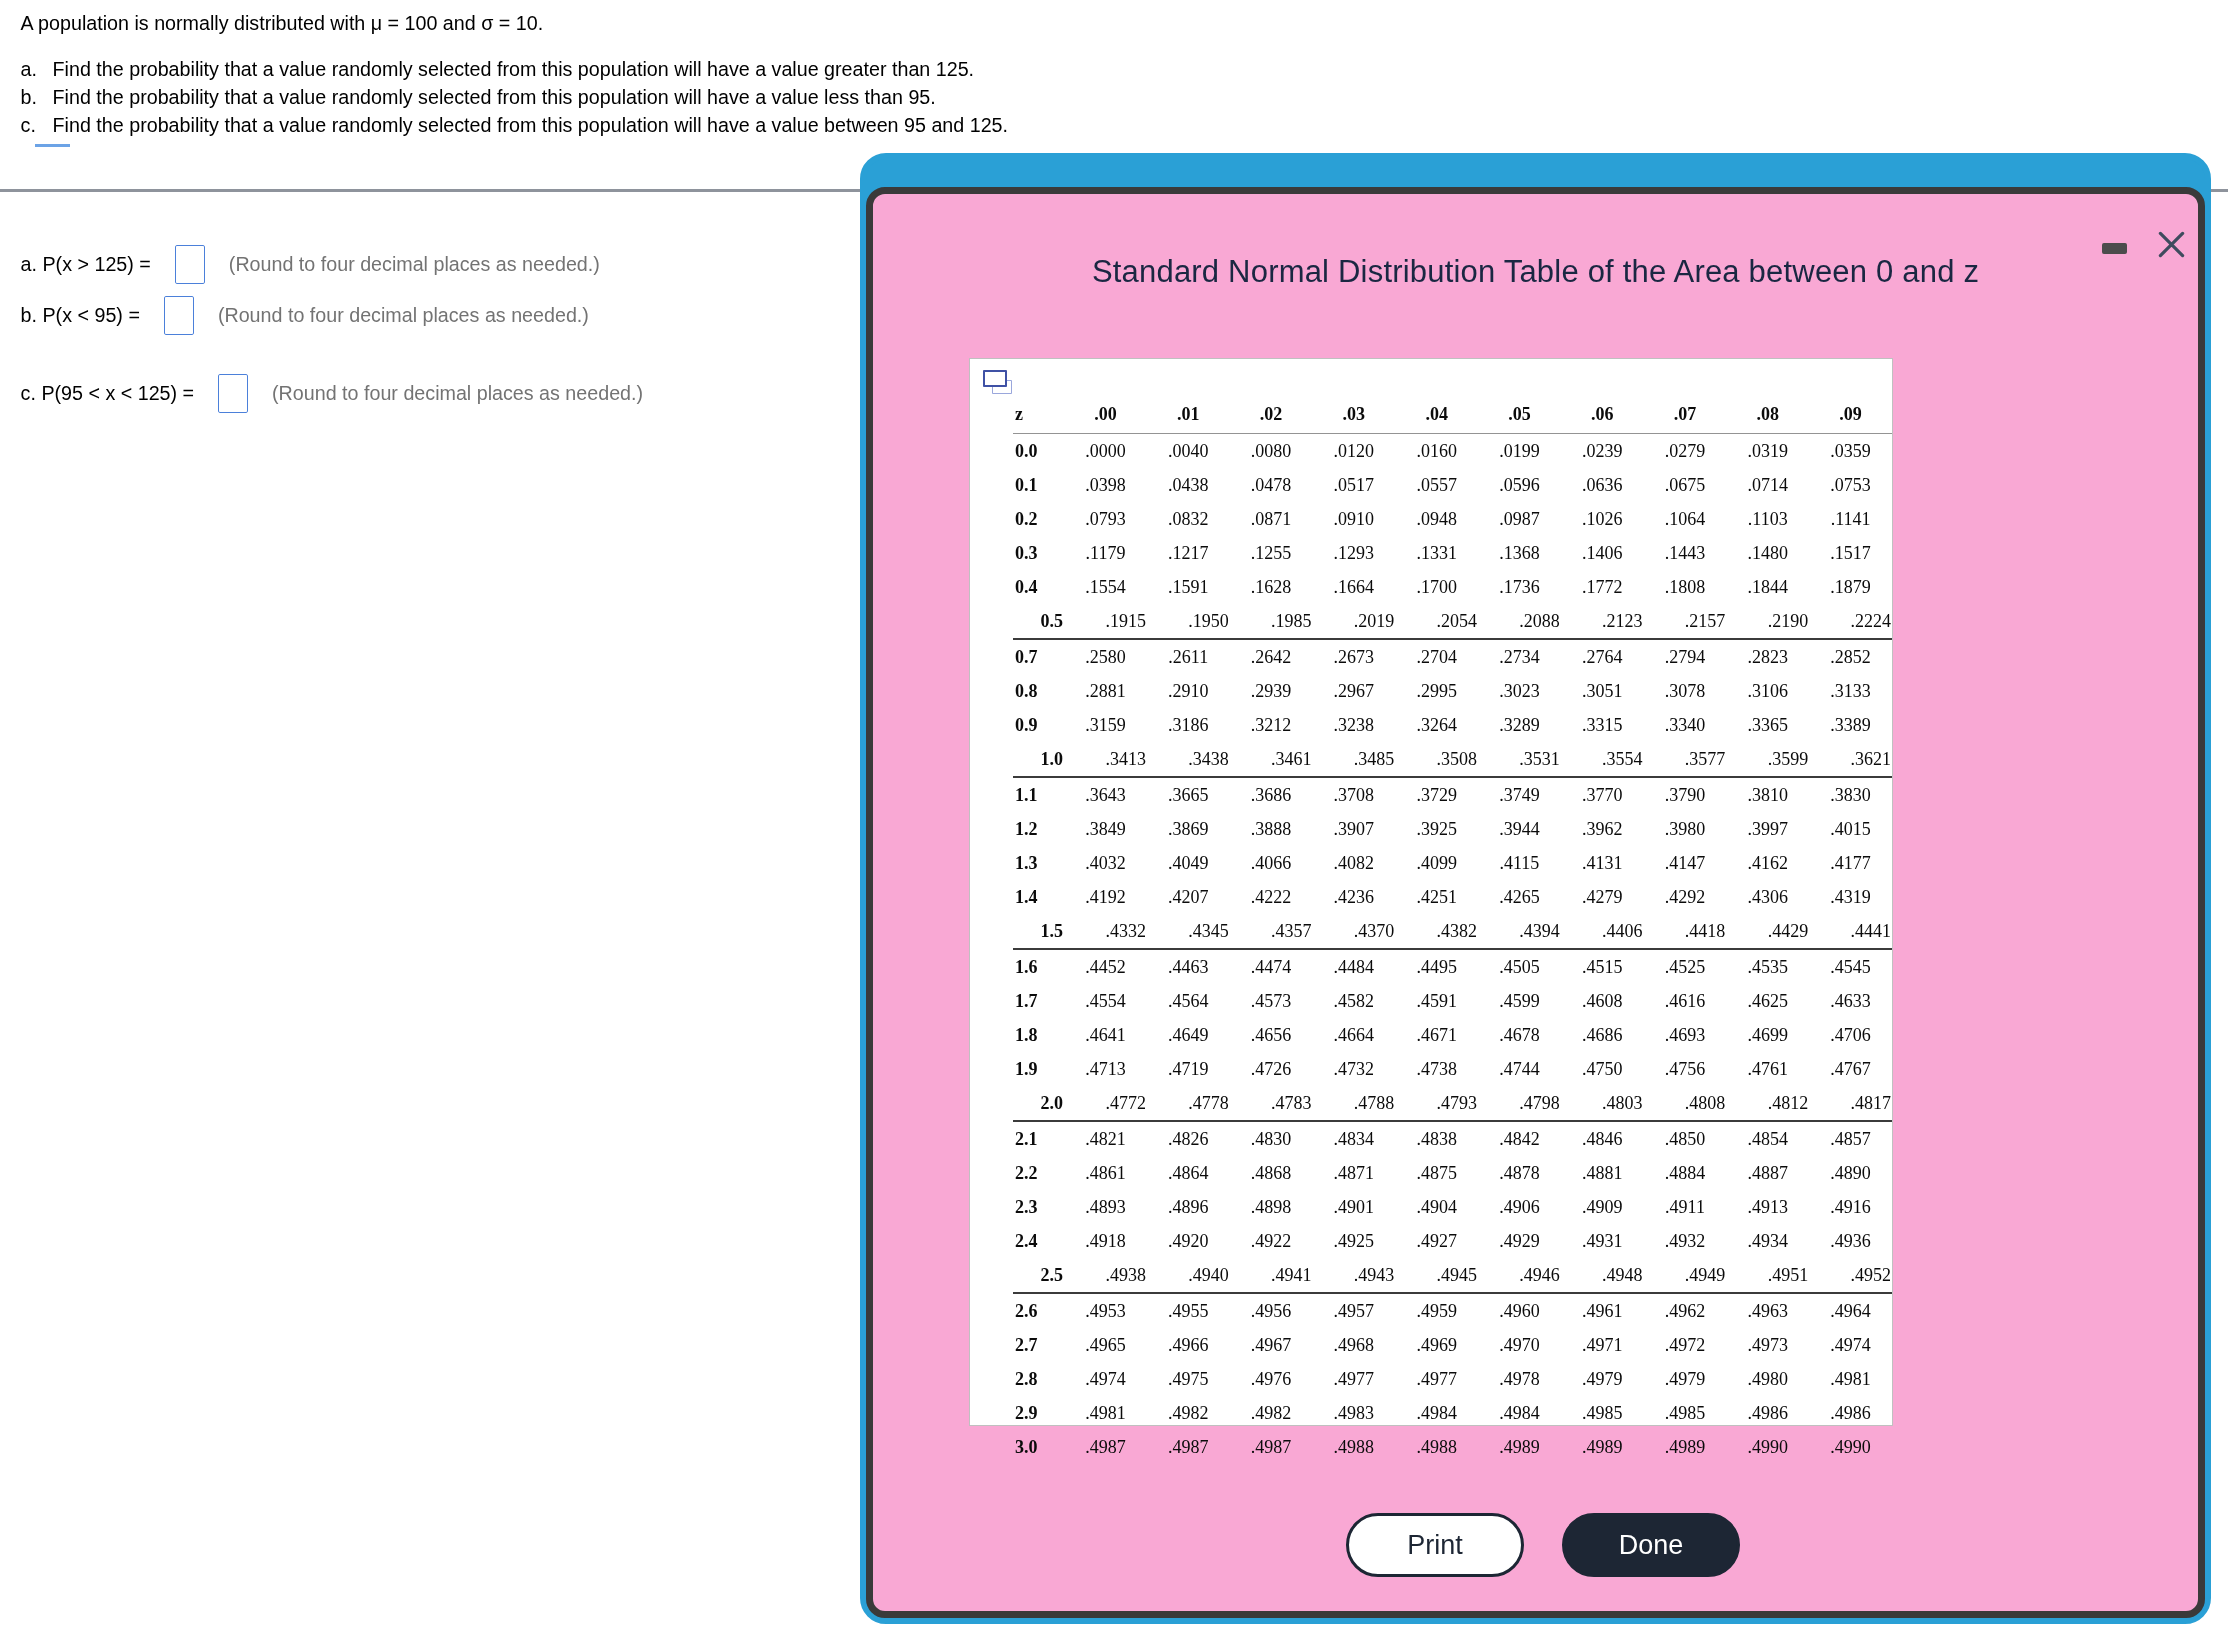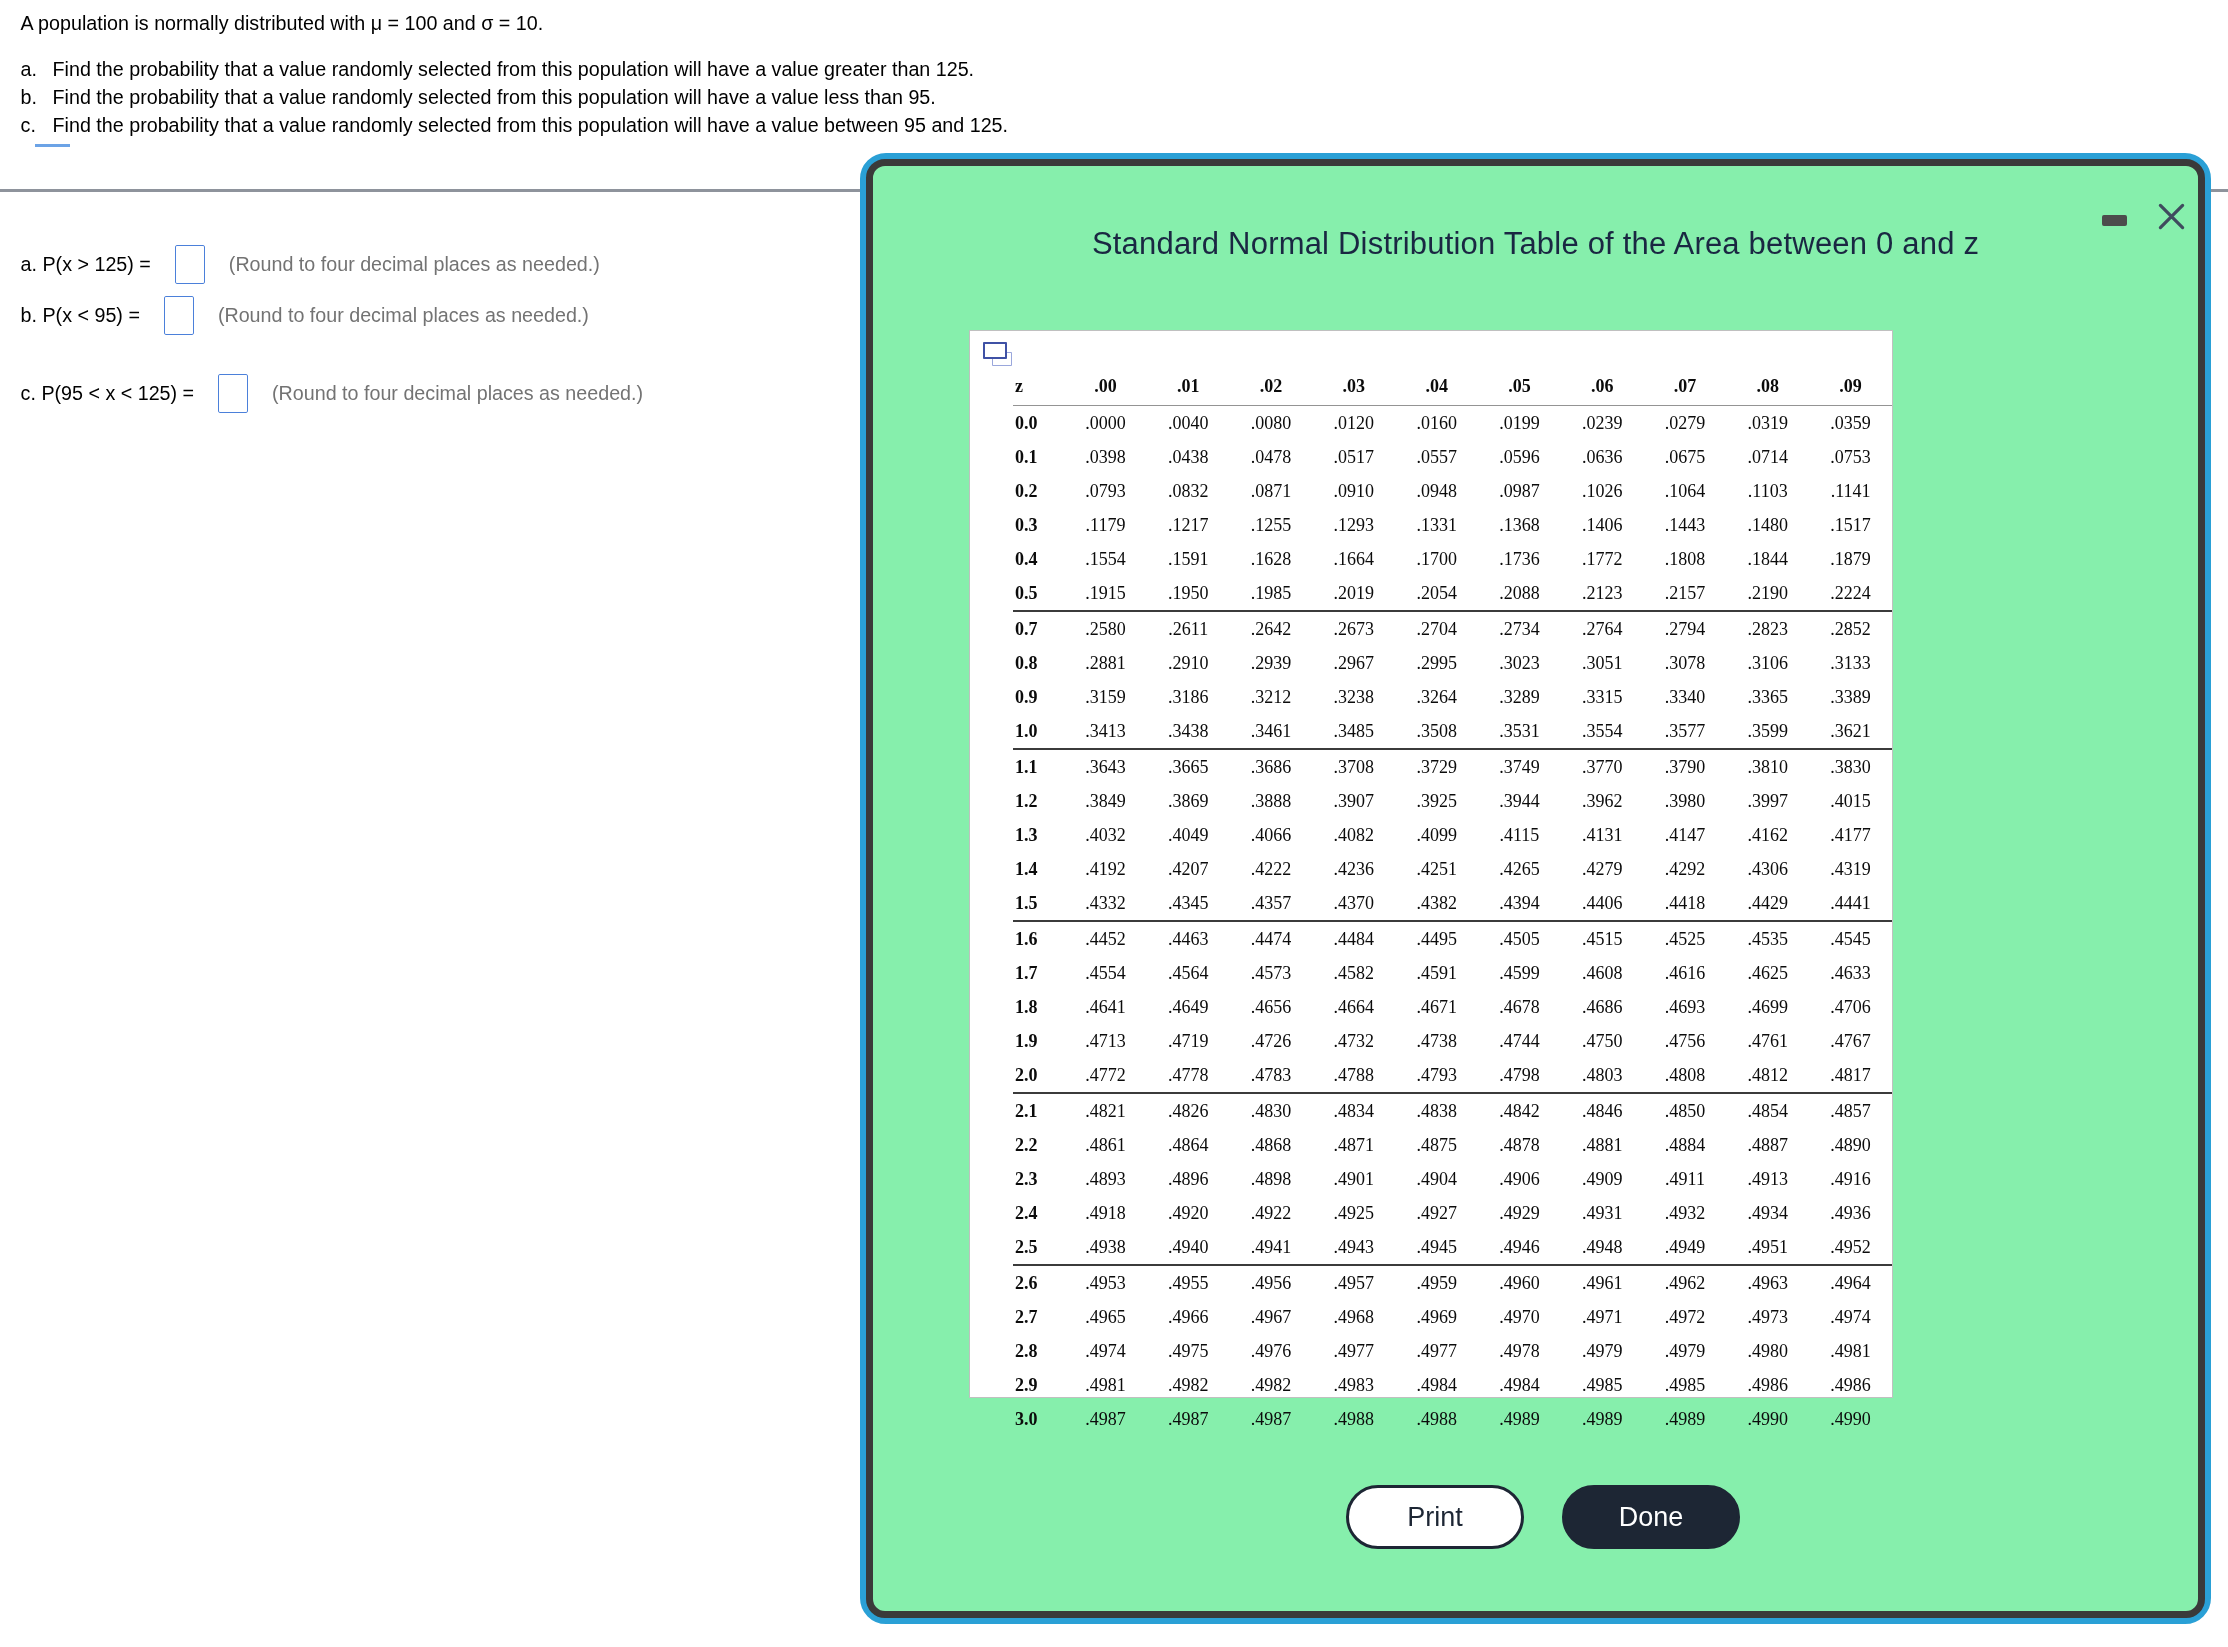--- a/index.html
+++ b/index.html
@@ -20,41 +20,41 @@
   .ans-box{width:28px;height:37px;border:1.9px solid #4b80da;border-radius:1.9px;background:#fff;flex:0 0 auto;}
   .ans-row .hint{font-size:19.7px;color:#737373;}
   #row-a{top:245px;}
   #row-b{top:296px;}
   #row-c{top:374px;}
 
   
   .modal{position:absolute;left:860px;top:153px;width:1351px;height:1471px;
     border:6.6px solid #2aa0d6;border-radius:26px;background:#2aa0d6;box-sizing:border-box;}
   .modal-inner{position:absolute;inset:0;border:7.5px solid #3a3a3a;border-radius:19px;
-    background:#86efac;box-sizing:border-box;}
+    background:#f9a8d4;box-sizing:border-box;margin-top:28px;}
   .modal-title{position:absolute;left:0;right:0;top:60px;text-align:center;
     font-size:31px;color:#1a2742;letter-spacing:0.2px;}
   .min-dash{position:absolute;left:1229px;top:49px;width:25px;height:11.2px;background:#4c4c4c;border-radius:1.9px;cursor:pointer;}
   .close-x{position:absolute;left:1280px;top:32px;width:37px;height:37px;cursor:pointer;}
 
   
   .table-box{position:absolute;left:96px;top:164px;width:924px;height:1068px;
     border:1.9px solid #c0c0c0;background:#fff;box-sizing:border-box;}
   .expand-icon{position:absolute;left:13px;top:11.2px;width:34px;height:30px;cursor:pointer;}
   .expand-icon .back{position:absolute;left:9.4px;top:10.3px;width:18px;height:12px;border:1.9px solid #9aa7dc;background:#fff;border-radius:0.9px;}
   .expand-icon .front{position:absolute;left:0;top:0;width:19.7px;height:13px;border:2.8px solid #3f51a5;background:#fff;border-radius:0.9px;}
 
   table.ztable{border-collapse:collapse;margin:36px 0 0 43px;
     font-family:"Liberation Serif",serif;font-size:18px;color:#0b0b0b;}
   table.ztable thead th{height:36px;border-bottom:1.9px solid #949494;font-weight:bold;vertical-align:middle;}
   table.ztable th.zcol{width:49px;text-align:left;padding-left:1.9px;}
   table.ztable td{width:82px;text-align:center;height:32px;vertical-align:middle;}
   table.ztable thead th{width:82px;text-align:center;}
   table.ztable tbody th{font-weight:bold;text-align:left;padding-left:1.9px;}
-  table.ztable tr.group-end th,table.ztable tr.group-end td{border-bottom:2.8px solid #3b3b3b;}
+  table.ztable tr.group-end th,table.ztable tr.group-end td{border-bottom:2.8px solid #3b3b3b;text-align:right;}
 
   
   .btn{position:absolute;top:1319px;height:64px;border-radius:32px;font-size:27px;
     display:flex;align-items:center;justify-content:center;cursor:pointer;box-sizing:border-box;
     font-family:"Liberation Sans",sans-serif;}
   .btn-print{left:473px;width:178px;background:#fff;border:3.7px solid #1d2634;color:#1d2634;}
   .btn-done{left:689px;width:178px;background:#1d2634;border:3.7px solid #1d2634;color:#fff;}
 </style>
 </head>
 <body>

